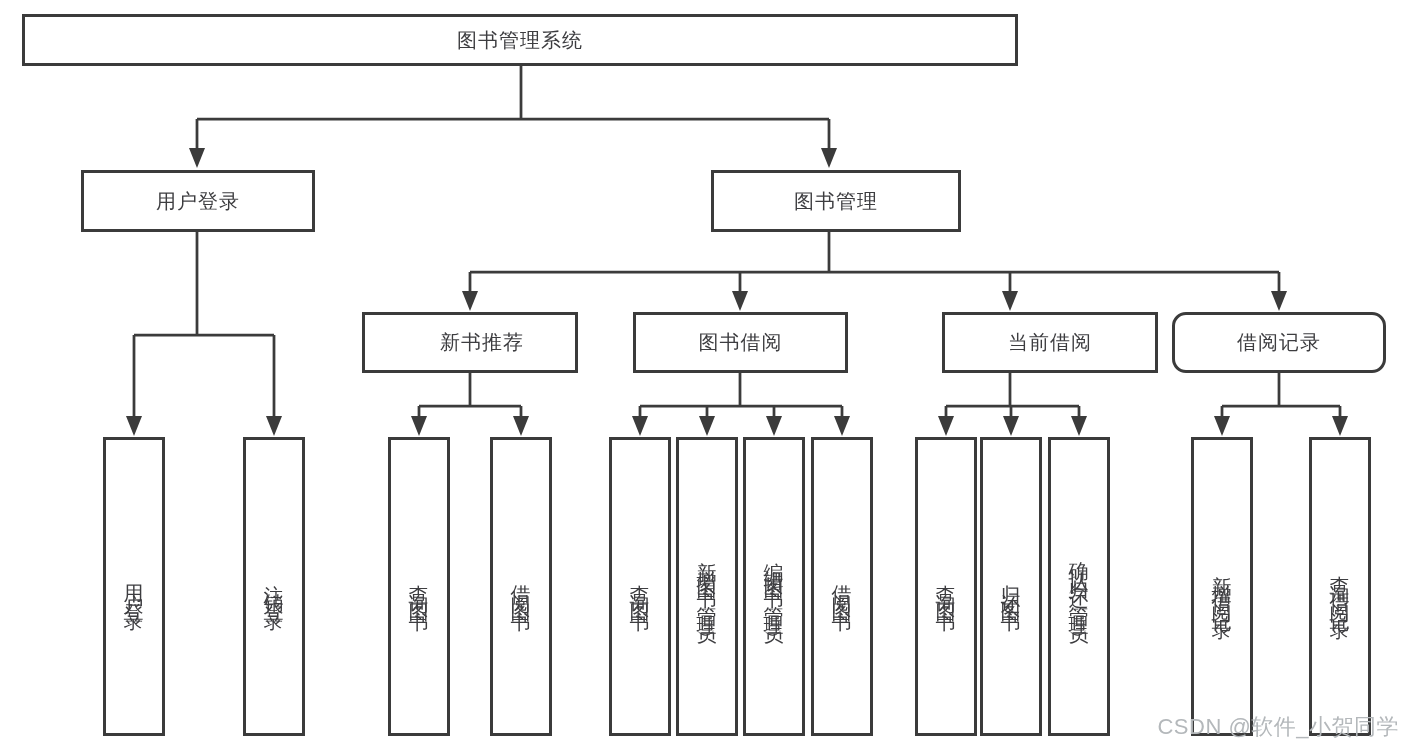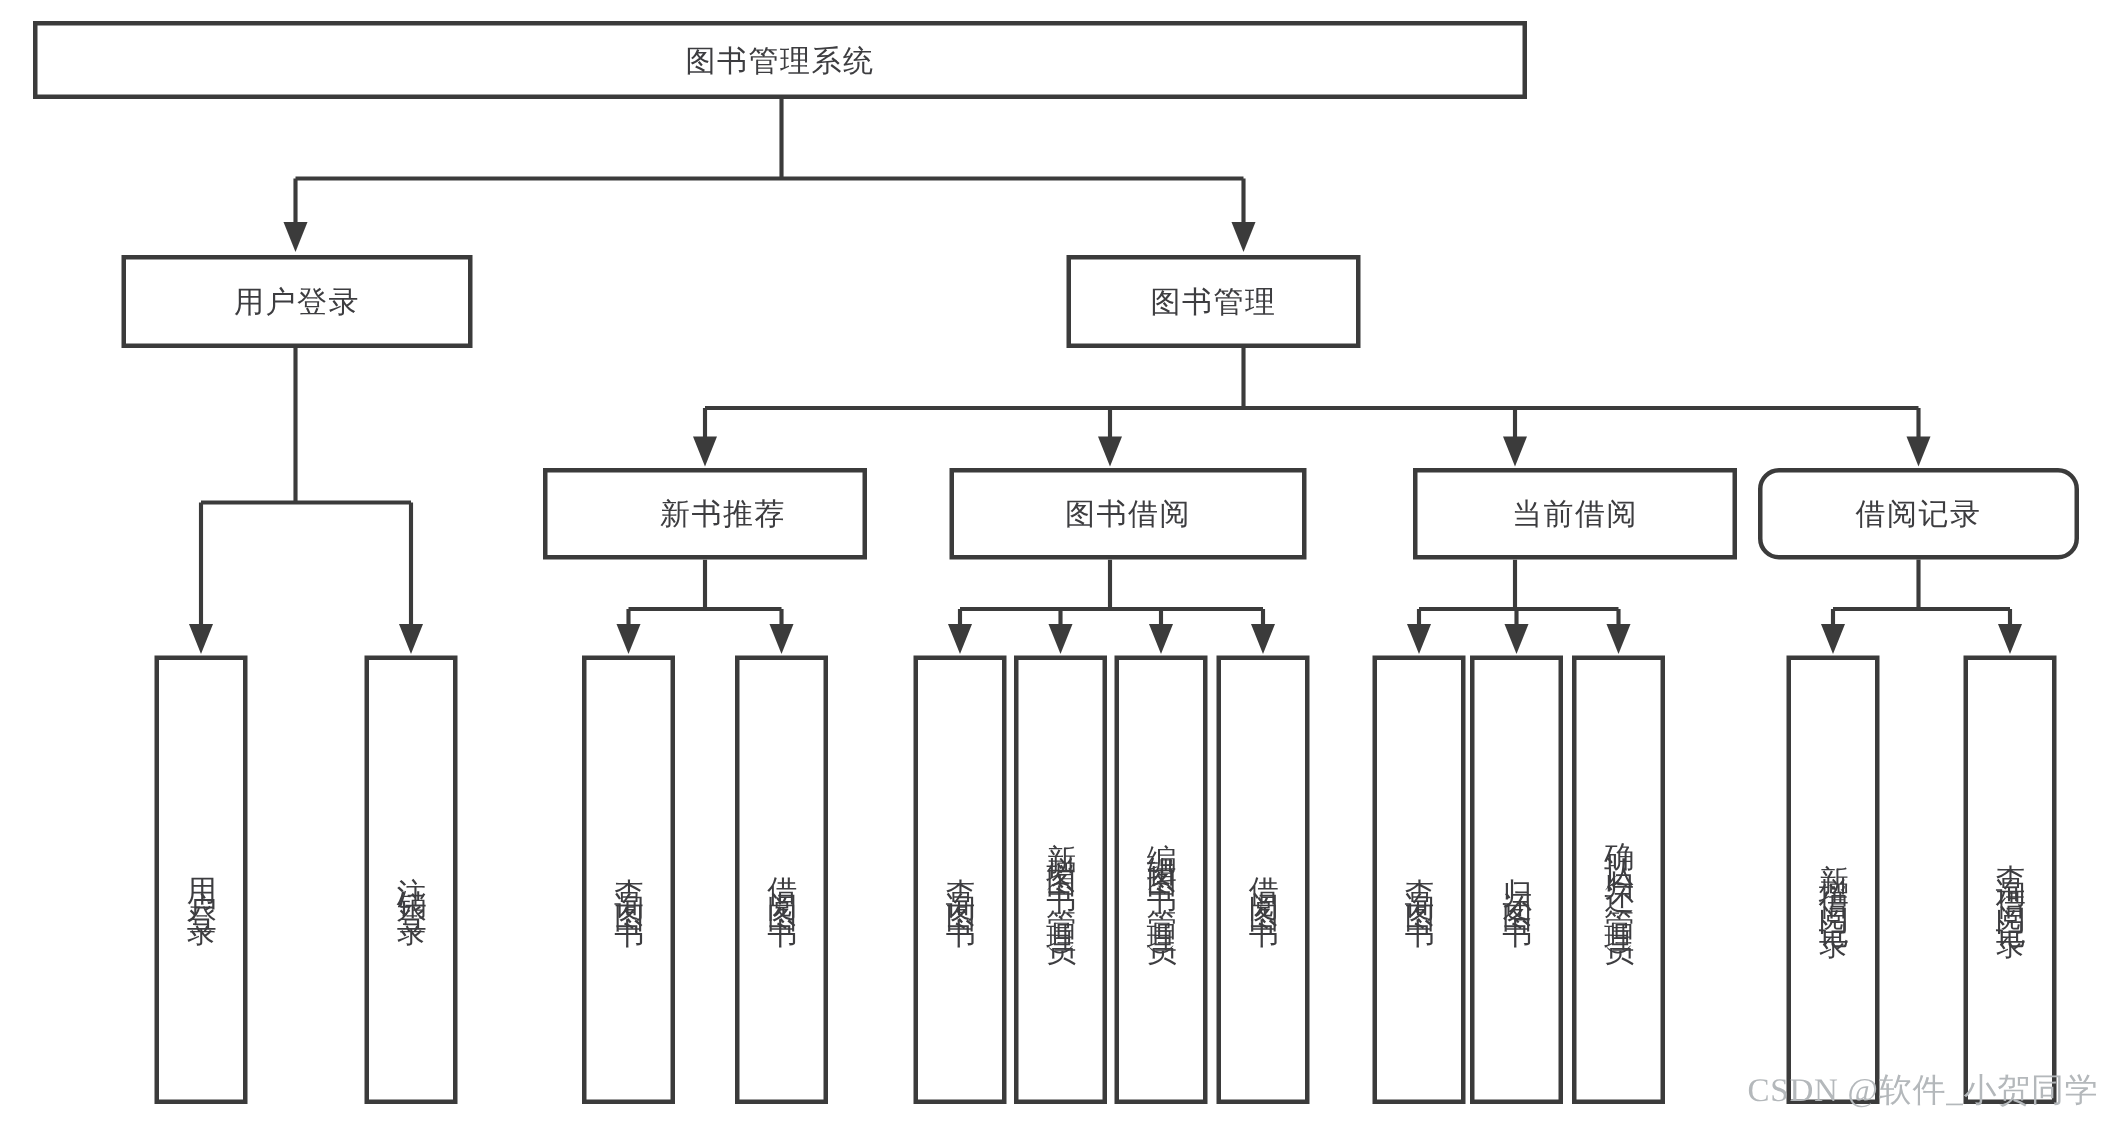--- a/index.html
+++ b/index.html
@@ -6,21 +6,21 @@
     --line:#3b3b3b;
     --text:#3d3d40;
     --watermark:#b4b8bb;
     --background:#ffffff;
   }
   html,body{margin:0;padding:0;background:var(--background);}
   #stage{
     position:relative;
     width:1405px;height:747px;
     background:var(--background);
-    font-family:Liberation Serif, serif;
+    font-family:Liberation Sans, sans-serif;
     color:var(--text);
     overflow:hidden;
   }
   .node{
     position:absolute;
     box-sizing:border-box;
     border:3px solid var(--line);
     background:#fff;
     display:flex;align-items:center;justify-content:center;
     font-size:20px;
@@ -103,24 +103,24 @@
     <g>
       <path class="rail" d="M1279 373 V406 M1222 406 H1340 M1222 406 V418 M1340 406 V418"></path>
       <path class="arrow" d="M1214 416 L1230 416 L1222 436 Z"></path>
       <path class="arrow" d="M1332 416 L1348 416 L1340 436 Z"></path>
     </g>
   </svg>
 
   <div class="node" style="left:22px;top:14px;width:996px;height:52px;">图书管理系统</div>
 
   <div class="node" style="left:81px;top:170px;width:234px;height:62px;">用户登录</div>
-  <div class="node" style="left:711px;top:170px;width:196px;height:62px;">图书管理</div>
+  <div class="node" style="left:711px;top:170px;width:250px;height:62px;">图书管理</div>
 
   <div class="node" style="left:362px;top:312px;width:216px;height:61px;padding-left:24px;">新书推荐</div>
-  <div class="node" style="left:633px;top:312px;width:238px;height:61px;">图书借阅</div>
+  <div class="node" style="left:633px;top:312px;width:215px;height:61px;">图书借阅</div>
   <div class="node" style="left:902px;top:312px;width:216px;height:61px;margin-left:40px;">当前借阅</div>
   <div class="node" style="left:1172px;top:312px;width:214px;height:61px;border-radius:14px;">借阅记录</div>
 
   <div class="leaf" style="left:103px;">
     <span class="vtext">用户登录</span>
   </div>
   <div class="leaf" style="left:243px;">
     <span class="vtext">注销登录</span>
   </div>
 

